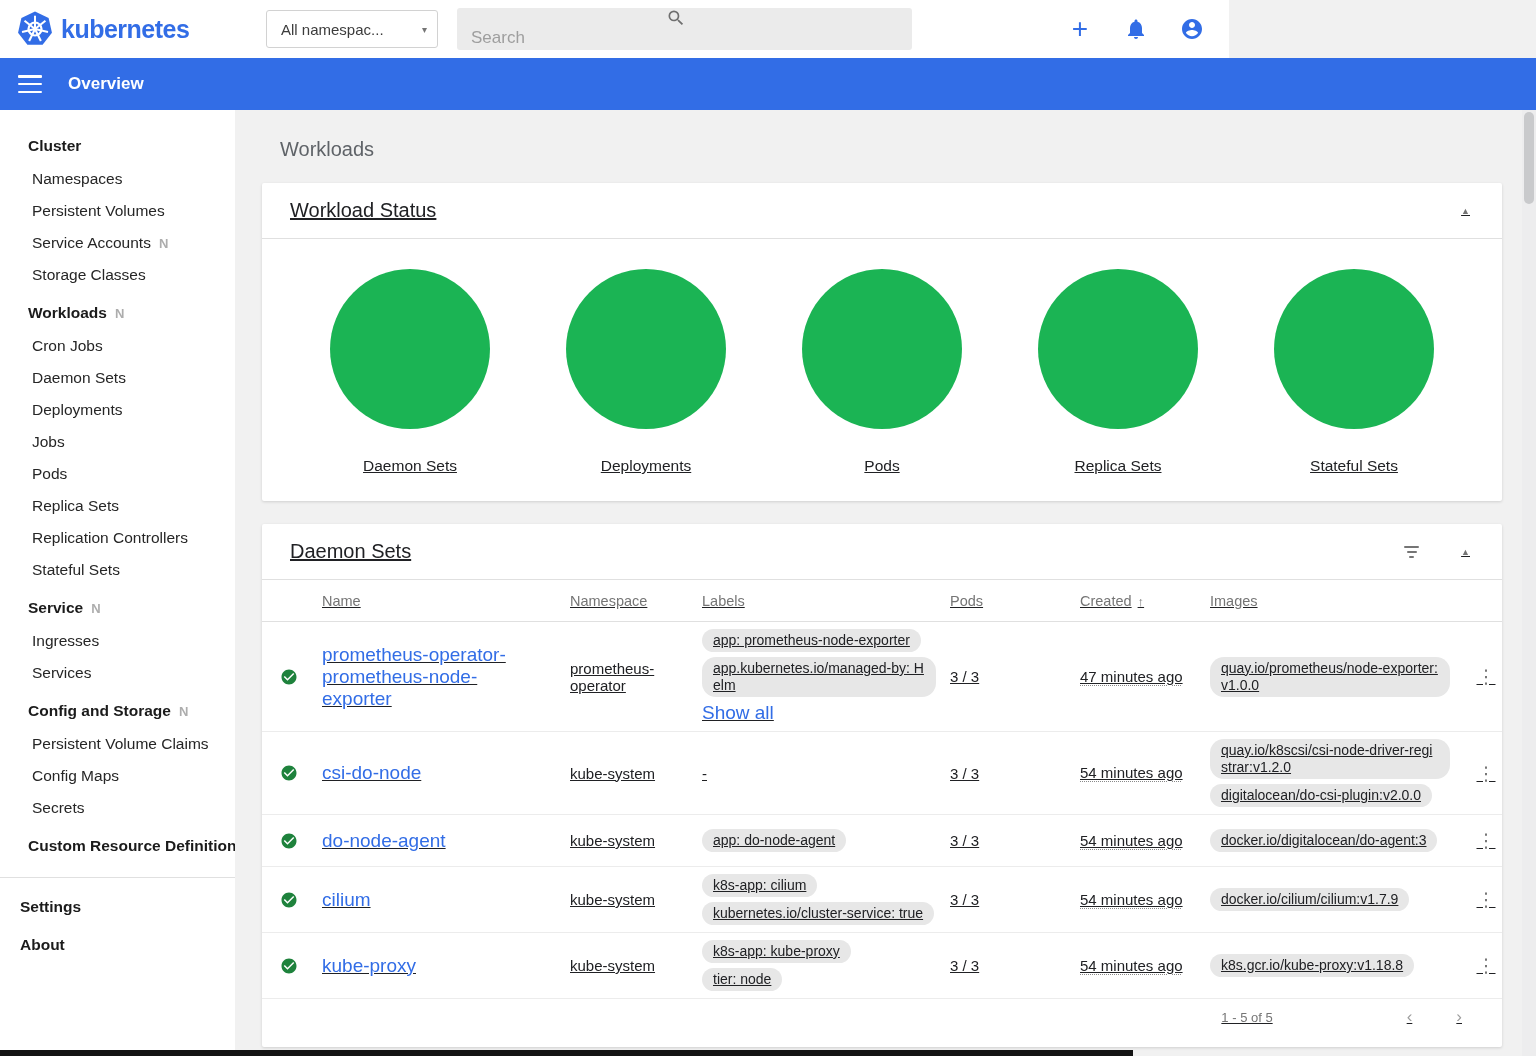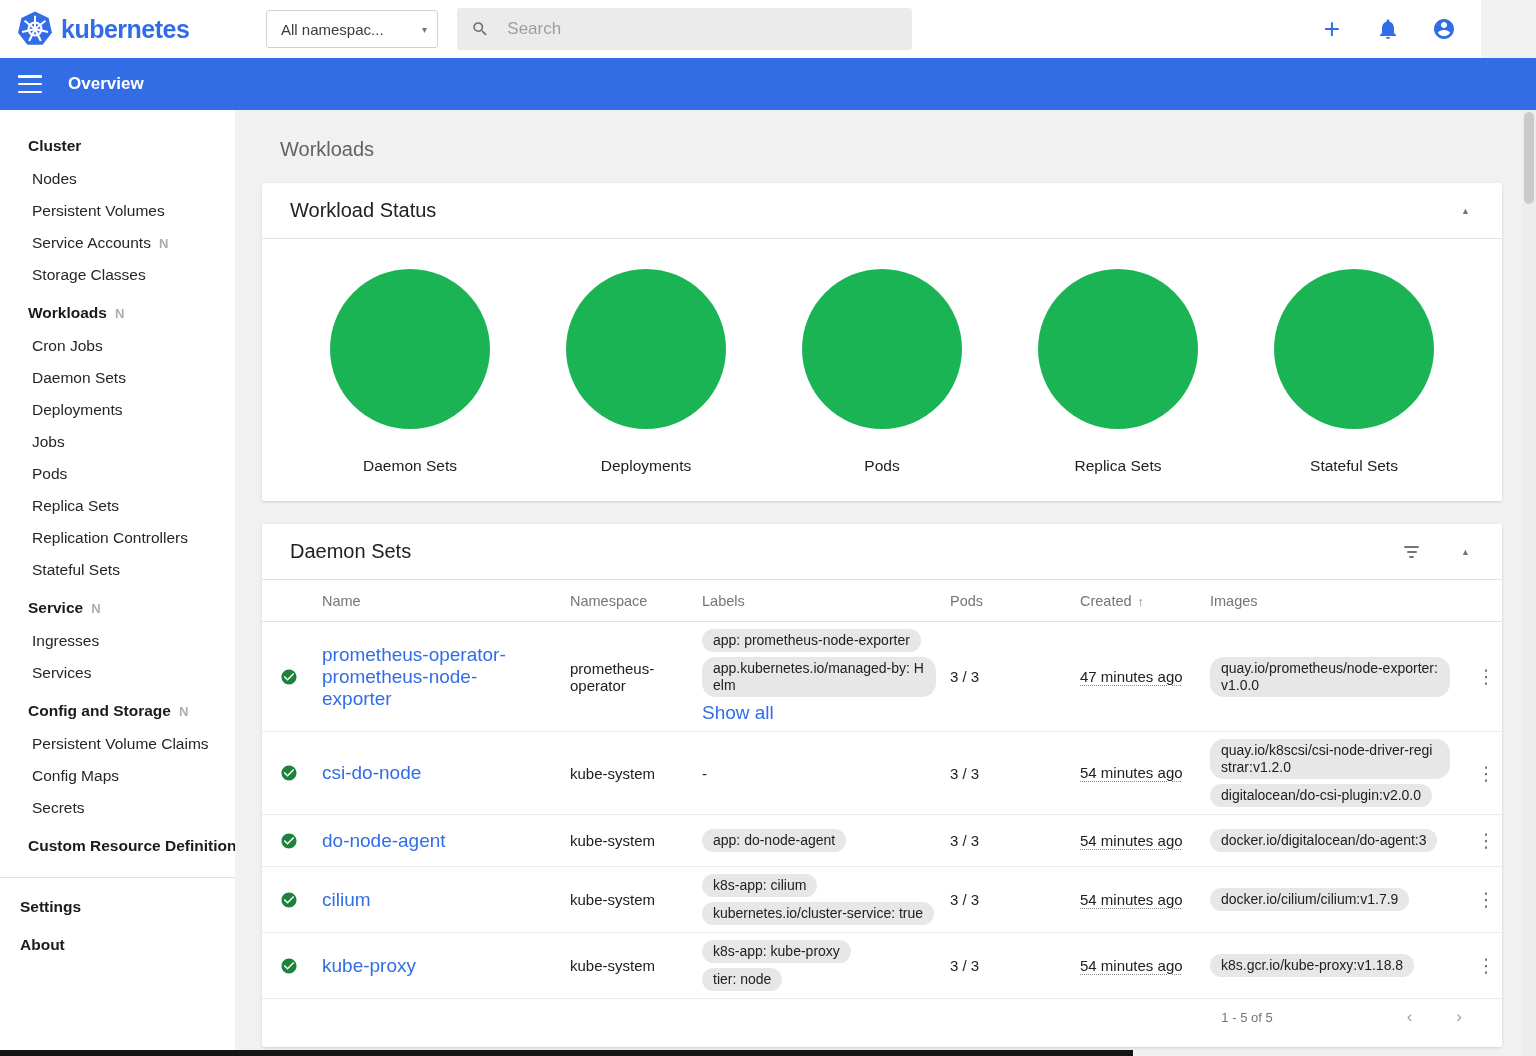--- a/index.html
+++ b/index.html
@@ -1,27 +1,27 @@
 <!DOCTYPE html>
 <html><head>
 <meta charset="utf-8">
 <style>
   * { margin:0; padding:0; box-sizing:border-box; }
   html,body { width:1536px; height:1056px; overflow:hidden; }
   body { font-family:"Liberation Sans", sans-serif; background:#f1f1f1; color:#202124; position:relative; }
 
   
-  .top-header { position:absolute; top:0; left:0; width:1481px; height:58px; background:#fff; display:flex; align-items:center; z-index:5; }
+  .top-header { position:absolute; top:0; left:0; width:1229px; height:58px; background:#fff; display:flex; align-items:center; z-index:5; }
   .brand { display:flex; align-items:center; margin-left:16px; width:230px; cursor:pointer; }
   .brand svg { width:38px; height:38px; }
   .brand-text { font-size:25px; font-weight:bold; color:#326de6; margin-left:7px; letter-spacing:-0.5px; }
   .ns-select { position:absolute; left:266px; top:10px; width:172px; height:38px; border:1px solid #d2d2d2; border-radius:3px; background:#fff; display:flex; align-items:center; padding:0 10px 0 14px; cursor:pointer; }
   .ns-select .ns-value { font-size:15px; color:#3c3c3c; flex:1; white-space:nowrap; overflow:hidden; }
   .ns-caret { color:#757575; font-size:10px; margin-left:6px; }
-  .search-box { position:absolute; left:457px; top:8px; width:455px; height:42px; background:#ebebeb; border-radius:3px; display:flex; align-items:center; padding:0 14px; }
+  .search-box { position:absolute; left:457px; top:8px; width:455px; height:42px; background:#ebebeb; border-radius:3px; display:flex; align-items:center; padding:0 14px;flex-direction:column; }
   .search-box svg { width:20px; height:20px; fill:#6f6f6f; margin-right:18px; }
   .search-box input { border:none; outline:none; background:transparent; font-size:17px; color:#333; width:100%; font-family:"Liberation Sans",sans-serif; }
   .search-box input::placeholder { color:#9e9e9e; }
   .header-actions { position:absolute; right:24px; top:0; height:58px; display:flex; align-items:center; gap:30px; }
   .icon-btn { width:26px; height:26px; display:flex; align-items:center; justify-content:center; cursor:pointer; }
   .icon-btn svg { width:24px; height:24px; fill:#326de6; }
   .plus-glyph { font-size:28px; color:#326de6; font-weight:400; line-height:24px; }
 
   
   .toolbar { position:absolute; top:58px; left:0; width:1536px; height:52px; background:#326de6; display:flex; align-items:center; z-index:4; }
@@ -33,21 +33,21 @@
   .sidebar { position:absolute; top:110px; left:0; width:235px; height:946px; background:#fff; padding-top:14px; overflow:hidden; }
   .nav-section-header { padding:8px 28px; font-size:15.5px; font-weight:700; color:#1b1b1b; white-space:nowrap; overflow:hidden; cursor:pointer; margin-top:5px; }
   .nav-item { padding:7px 20px 7px 32px; font-size:15.5px; color:#262626; white-space:nowrap; overflow:hidden; cursor:pointer; }
   .badge-n { color:#adadad; font-weight:700; font-size:13px; margin-left:8px; }
   .sidebar-divider { border-top:1px solid #e0e0e0; margin:14px 0 10px 0; }
   .nav-footer-item { padding:10px 20px; font-size:15.5px; font-weight:700; color:#1b1b1b; cursor:pointer; }
 
   
   .main { position:absolute; top:110px; left:235px; width:1291px; height:946px; padding:0 24px 0 27px; }
   .page-title { font-size:20px; color:#5f6368; padding:28px 18px 22px 18px; }
-  .card { background:#fff; border-radius:2px; box-shadow:0 1px 3px rgba(0,0,0,0.14); }
+  .card { background:#fff; border-radius:2px; box-shadow:0 1px 3px rgba(0,0,0,0.14);text-decoration:underline; }
   .card-header { height:56px; display:flex; align-items:center; padding:0 28px; border-bottom:1px solid #e0e0e0; }
   .card-title { font-size:20px; color:#202124; flex:1; }
   .card-tools { display:flex; align-items:center; gap:34px; }
   .filter-icon { display:flex; flex-direction:column; gap:3px; align-items:center; cursor:pointer; padding:4px; }
   .filter-icon i { display:block; height:2px; background:#757575; border-radius:1px; }
   .filter-icon i:nth-child(1){ width:15px; } .filter-icon i:nth-child(2){ width:10px; } .filter-icon i:nth-child(3){ width:5px; }
   .collapse-caret { font-size:9px; color:#757575; cursor:pointer; padding:4px; }
 
   
   .charts-row { display:flex; padding:30px 30px 26px 30px; }
@@ -140,21 +140,21 @@
   <div class="hamburger">
       <span></span>
       <span></span>
       <span></span>
     </div>
   <span class="toolbar-title">Overview</span>
 </div>
 
 <nav class="sidebar" id="sidebar">
     <div class="nav-section-header"><span>Cluster</span></div>
-    <div class="nav-item"><span>Nodes</span></div>
+    <div class="nav-item"><span>Namespaces</span></div>
     <div class="nav-item"><span>Persistent Volumes</span></div>
     <div class="nav-item"><span>Service Accounts</span><span class="badge-n">N</span></div>
     <div class="nav-item"><span>Storage Classes</span></div>
     <div class="nav-section-header"><span>Workloads</span><span class="badge-n">N</span></div>
     <div class="nav-item"><span>Cron Jobs</span></div>
     <div class="nav-item"><span>Daemon Sets</span></div>
     <div class="nav-item"><span>Deployments</span></div>
     <div class="nav-item"><span>Jobs</span></div>
     <div class="nav-item"><span>Pods</span></div>
     <div class="nav-item"><span>Replica Sets</span></div>

